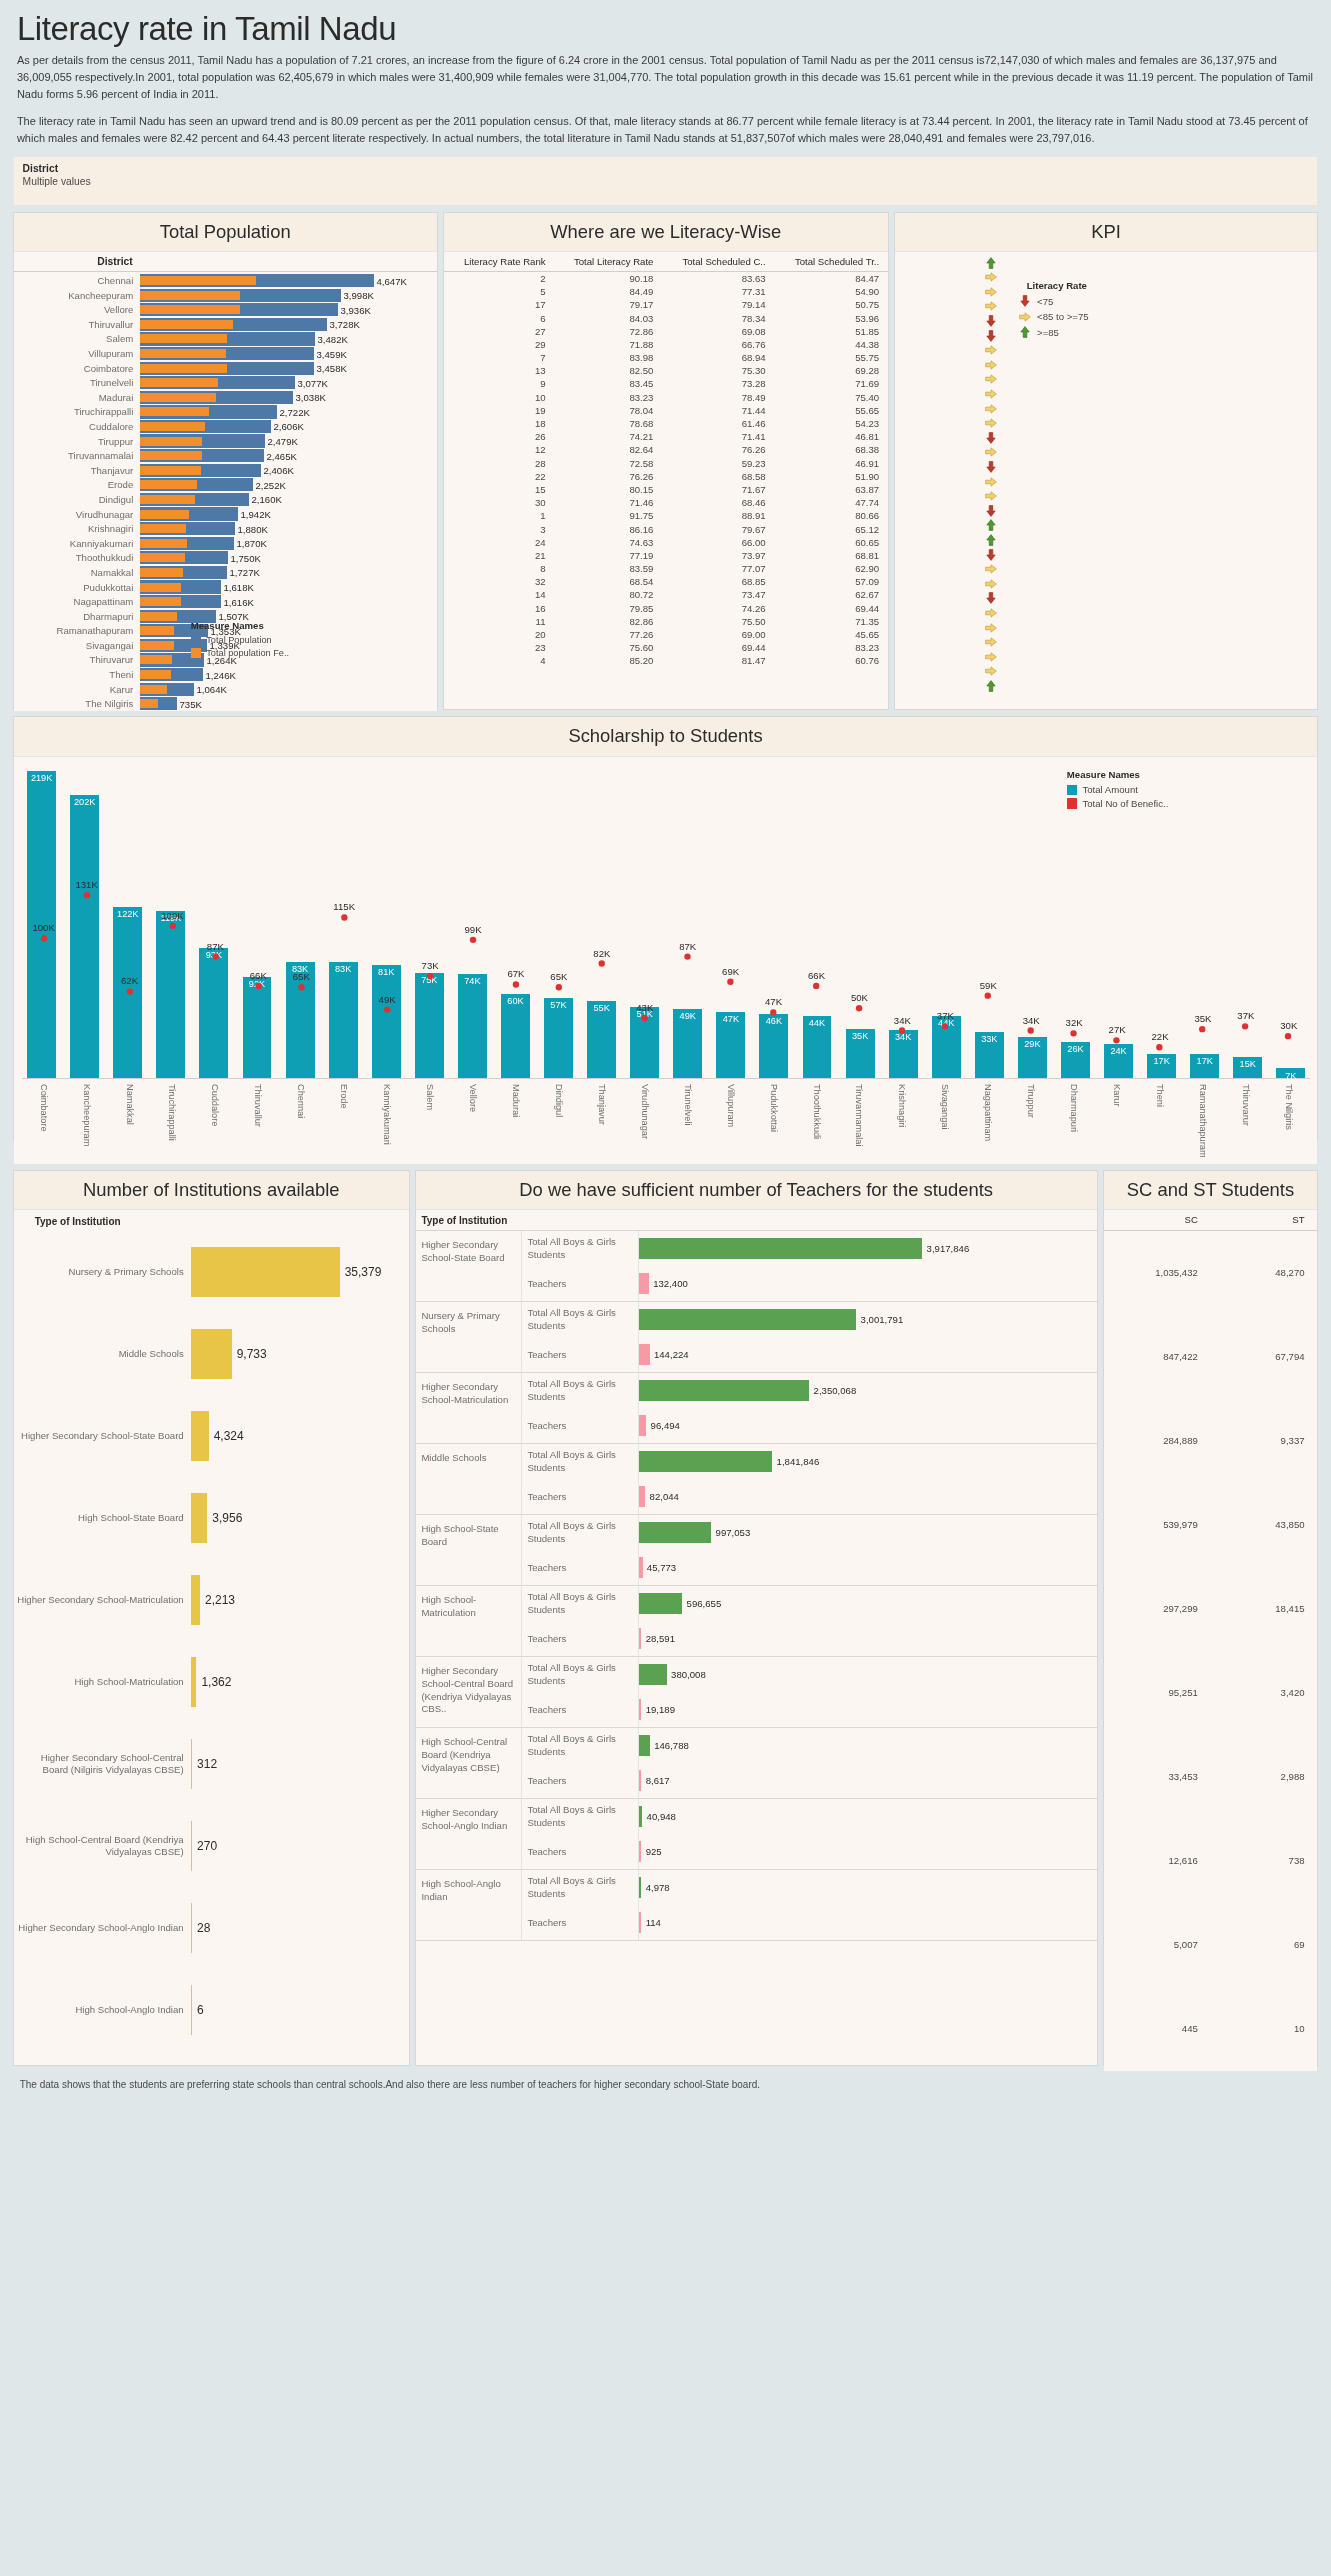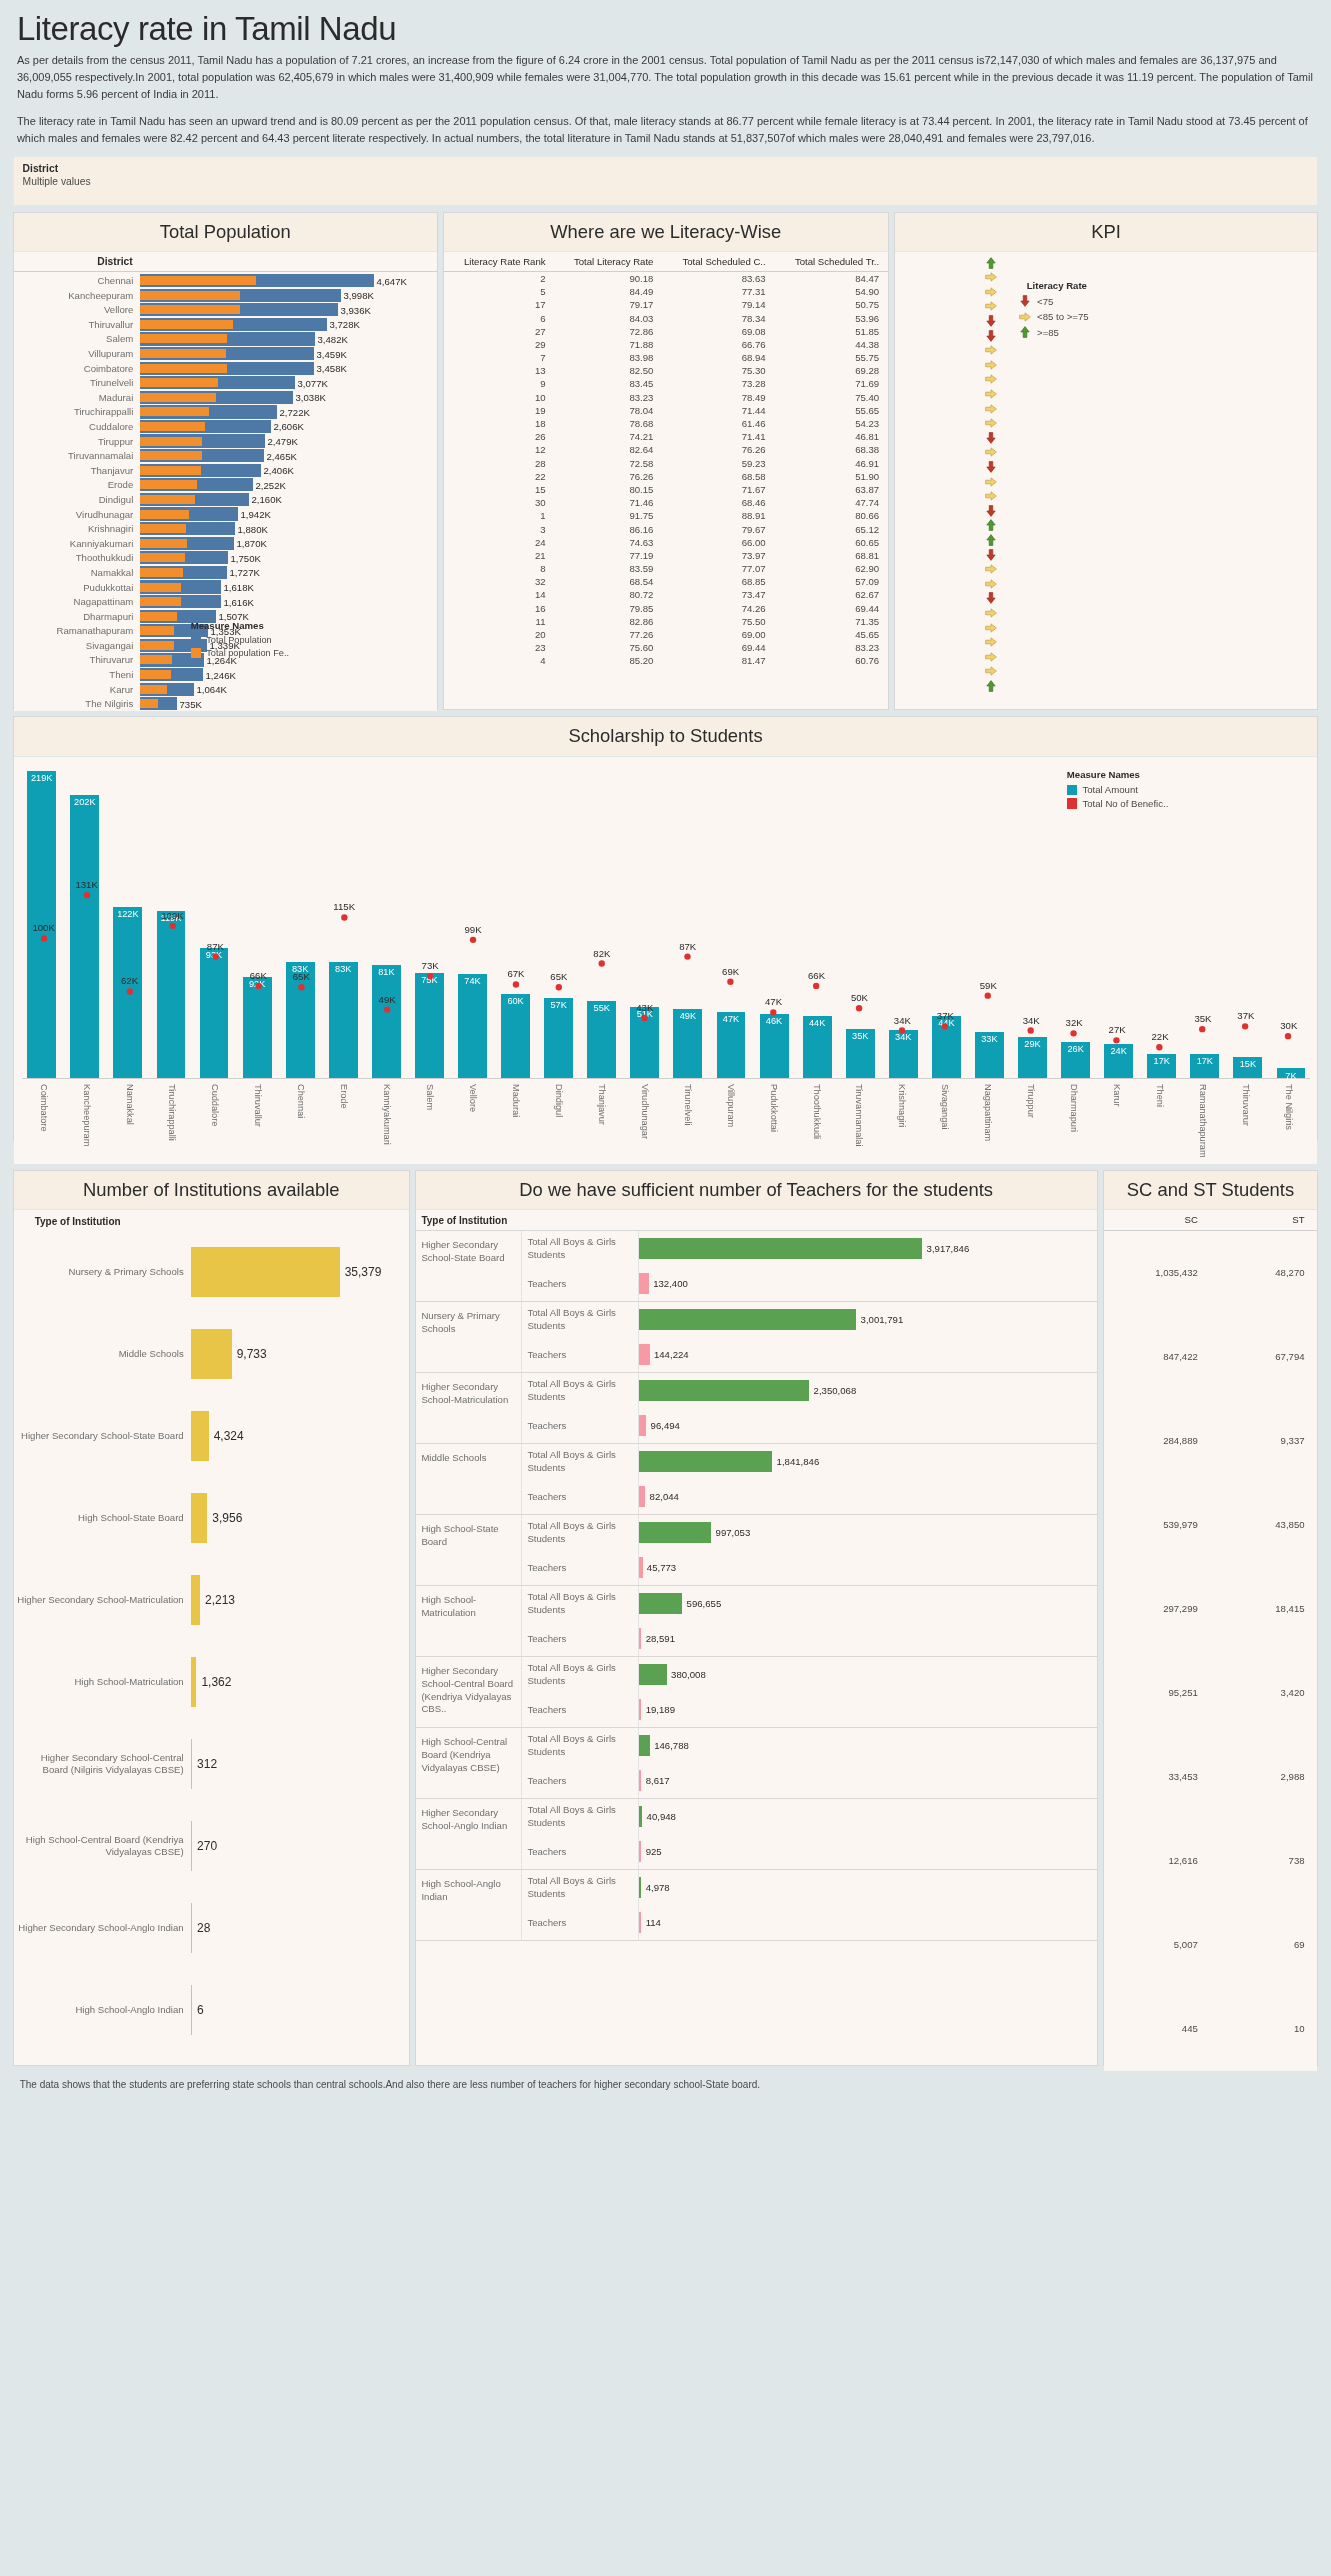--- a/index.html
+++ b/index.html
@@ -57,21 +57,21 @@
   .kpi-col { position:absolute; left:84px; top:4.2px; width:24px; }
   .kpi-cell { height:14.6px; display:flex; align-items:center; justify-content:center; }
   .kpi-legend { position:absolute; left:124px; top:28px; font-size:9.6px;}
   .kpi-legend .lg-title { font-weight:bold; color:#2b2b2b; margin-bottom:4.2px;padding-left:8px;}
   .kpi-lrow { display:flex; align-items:center; gap:6.4px; margin-bottom:3.5px; color:#4a4a4a;}
   .arr { display:inline-block; line-height:0; }
 
   
   .p-sch { margin-top:6.4px; height:425px; }
   .sch-plot { position:relative; height:322px; margin:0 7px 0 8.5px; border-bottom:0.7px solid #cfcfcf;}
-  .sch-bars { position:absolute; inset:0; display:flex; align-items:flex-end; gap:4px; }
+  .sch-bars { position:absolute; inset:0; display:flex; align-items:flex-end; gap:4px;justify-content:center; }
   .sch-col { flex:1; display:flex; flex-direction:column; align-items:center; justify-content:flex-end; height:100%; position:relative;}
   .sch-bar { width:74%; background:#0e9fb5; display:flex; align-items:flex-start; justify-content:center; }
   .sch-bar span { color:#fff; font-size:9.2px; padding-top:2.8px; }
   .sch-pt-lbl { position:absolute; font-size:9.6px; color:#2b2b2b; white-space:nowrap; transform:translateX(-50%);}
   .sch-legend { position:absolute; right:142px; top:12.7px; font-size:9.6px;}
   .sch-legend .lg-title{ font-weight:bold; color:#2b2b2b; margin-bottom:4.2px; }
   .sch-axis { display:flex; height:85px; margin:0 7px 0 8.5px; }
   .sch-tick { flex:1; display:flex; justify-content:center; }
   .sch-tick span { writing-mode:vertical-rl; font-size:9.2px; color:#6f6f6f; white-space:nowrap; padding-top:5px;}
 

